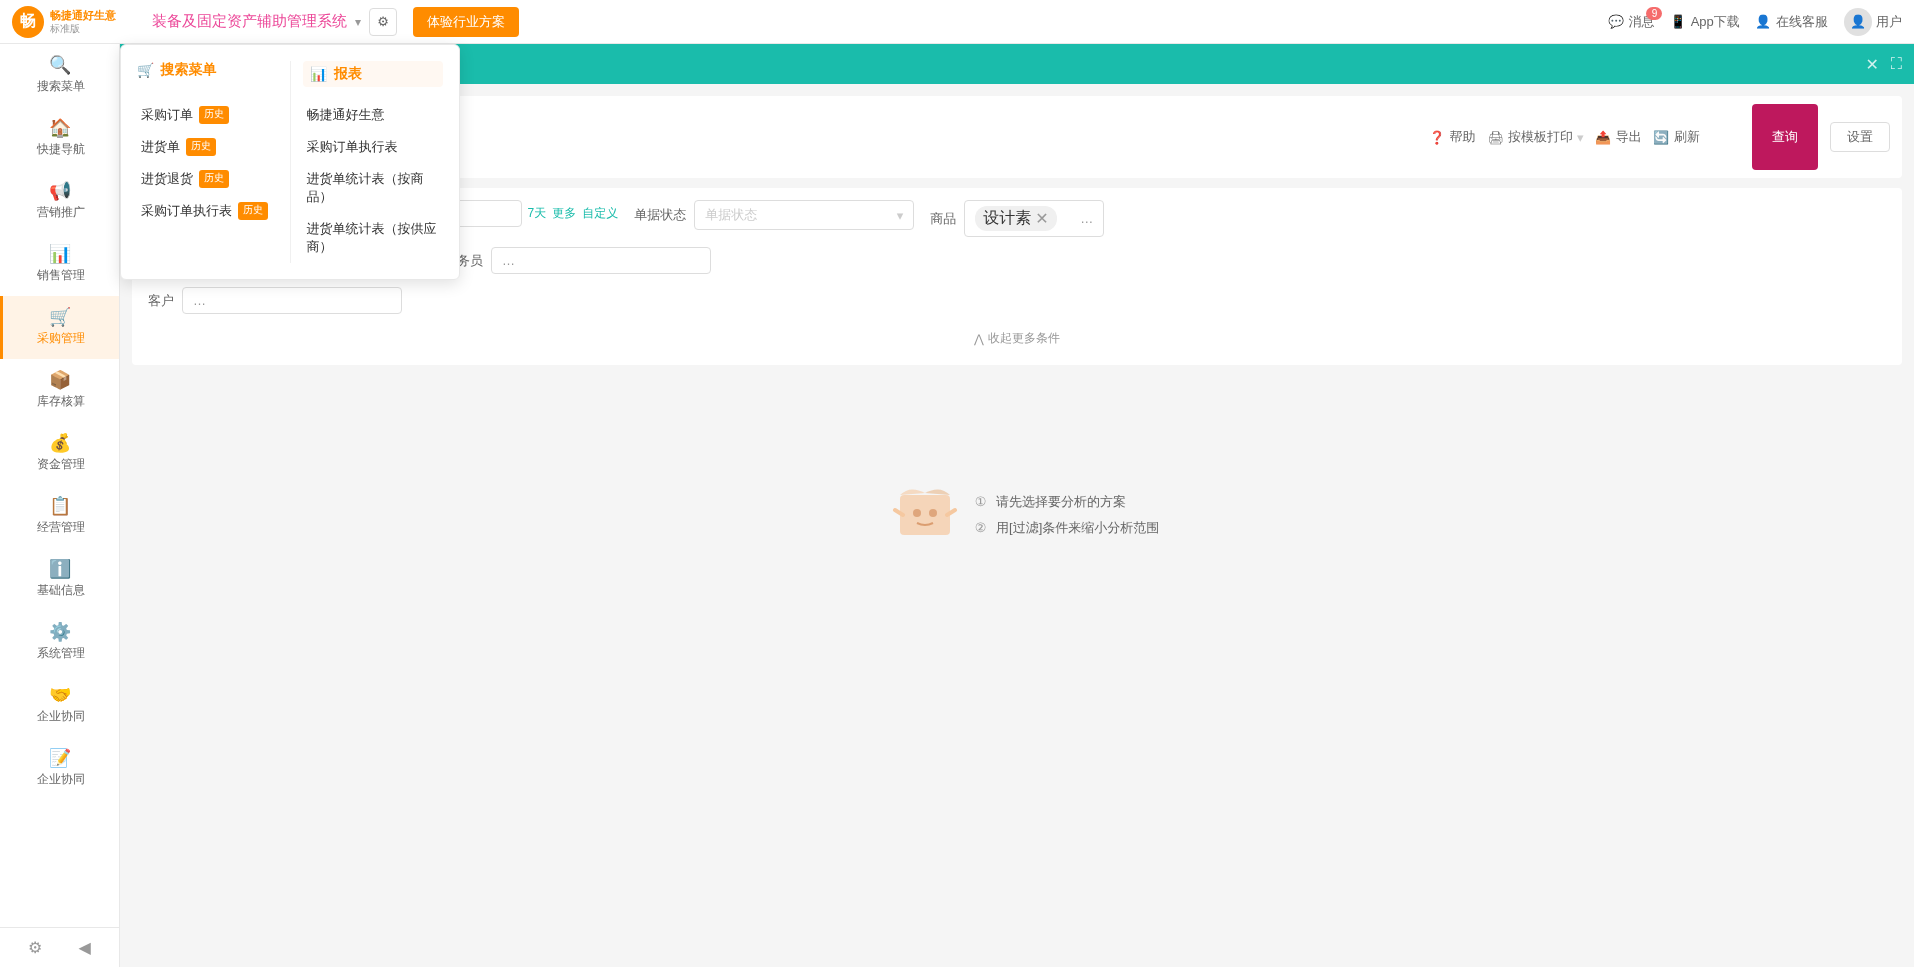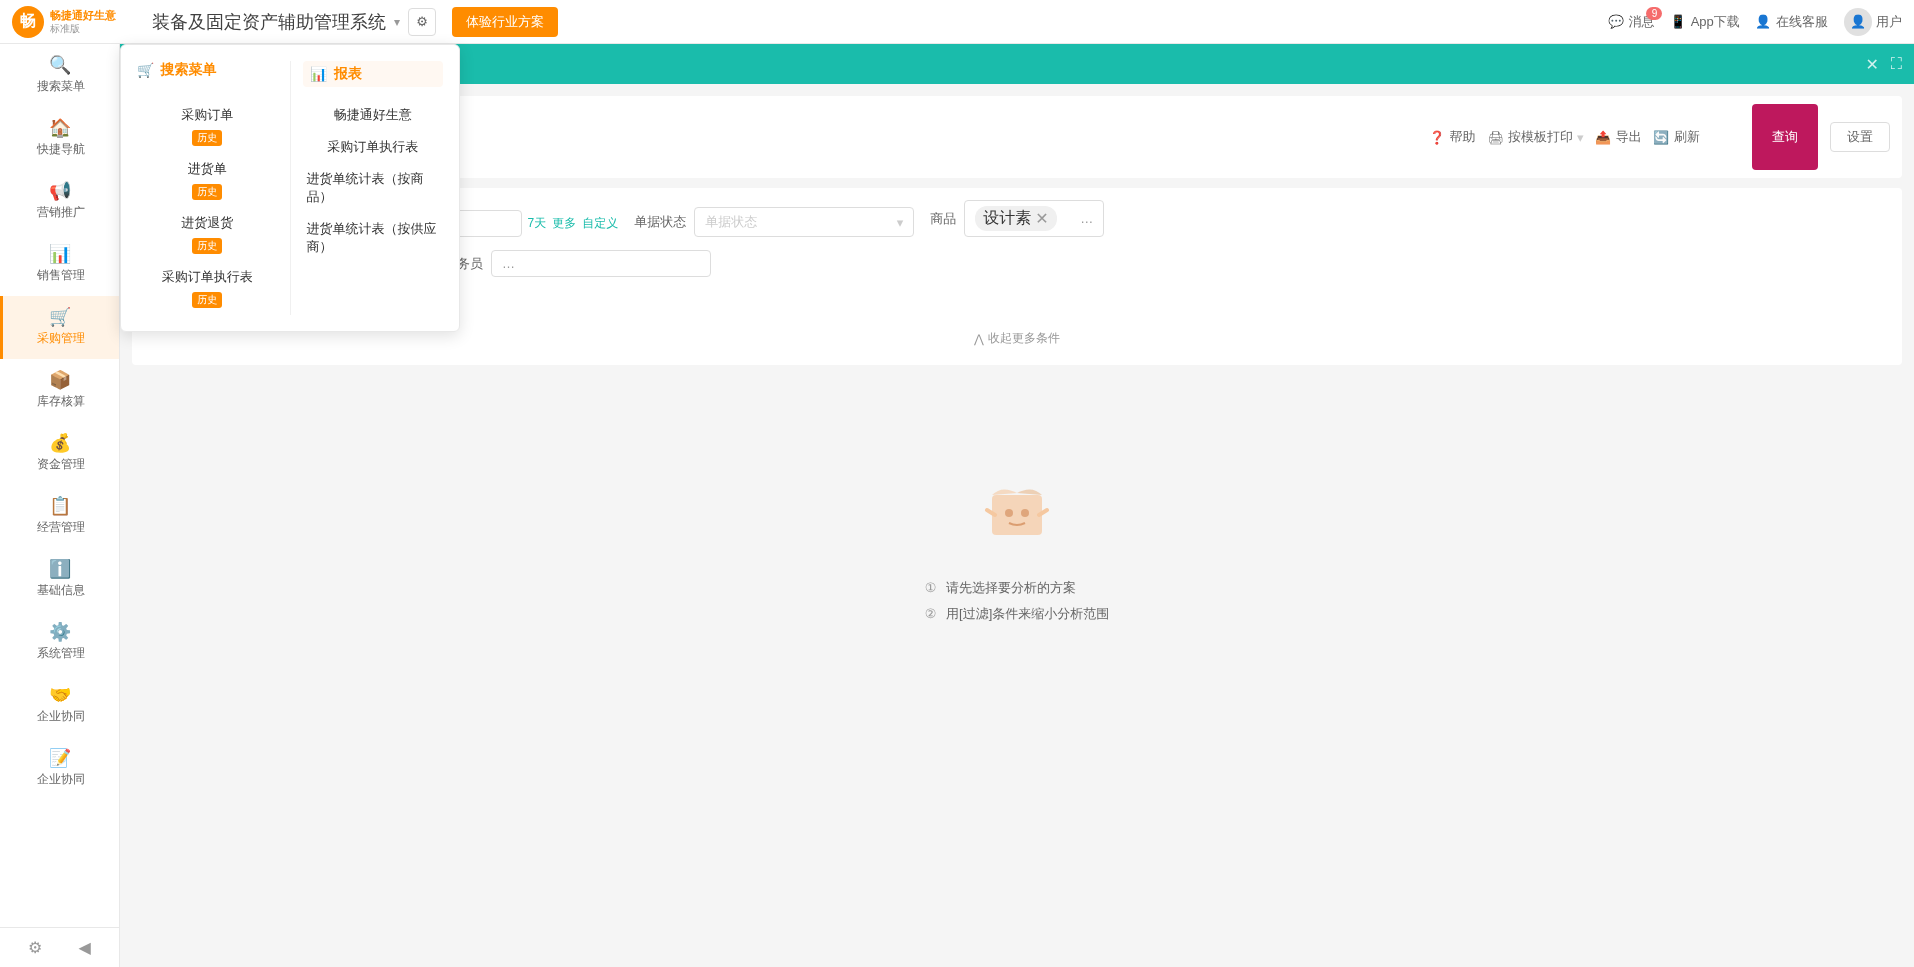--- a/index.html
+++ b/index.html
@@ -36,21 +36,21 @@
     }
     .logo-text { font-size: 11px; color: #666; line-height: 1.3; }
 
     .system-title {
       display: flex;
       align-items: center;
       gap: 8px;
       flex: 1;
       padding-left: 20px;
     }
-    .system-title span { font-size: 18px; color: #404040; }
+    .system-title span { font-size: 15px; color: #ec4899; }
     .system-title .chevron { color: #999; font-size: 12px; }
     .gear-btn {
       width: 28px; height: 28px;
       border: 1px solid #ddd;
       border-radius: 4px;
       display: flex; align-items: center; justify-content: center;
       cursor: pointer; color: #666;
     }
     .industry-btn {
       background: #ff8c00;
@@ -241,21 +241,21 @@
 
     
     .filter-area {
       background: #fff;
       border-radius: 4px;
       padding: 12px 16px;
       margin-bottom: 10px;
     }
     .filter-row {
       display: flex;
-      align-items: flex-end;
+      align-items: flex-start;
       gap: 16px;
       margin-bottom: 10px;
     }
     .filter-item {
       display: flex;
       align-items: center;
       gap: 8px;
     }
     .filter-label { color: #666; font-size: 13px; white-space: nowrap; }
     .filter-input {
@@ -304,21 +304,21 @@
       padding: 6px;
       color: #999;
       cursor: pointer;
       font-size: 12px;
       gap: 4px;
     }
 
     
     .empty-state {
       display: flex;
-      flex-direction: column;
+      flex-direction: row;
       align-items: center;
       justify-content: center;
       padding: 80px 20px;
       color: #999;
     }
     .empty-icon {
       width: 100px;
       height: 100px;
       margin-bottom: 20px;
     }
@@ -355,28 +355,26 @@
       margin-bottom: 12px;
       padding-bottom: 8px;
     }
     .menu-section:last-child .menu-section-title {
       background: #fff8f2;
       padding: 4px 8px;
       border-radius: 4px;
     }
     .menu-item {
       display: flex;
-      align-items: center;
       gap: 6px;
       padding: 7px 4px;
       cursor: pointer;
       color: #333;
       font-size: 13px;
       border-radius: 4px;
-      flex-direction: column;
     }
     .history-badge {
       background: #ff8c00;
       color: white;
       font-size: 10px;
       padding: 1px 5px;
       border-radius: 3px;
     }
     .menu-divider {
       width: 1px;

